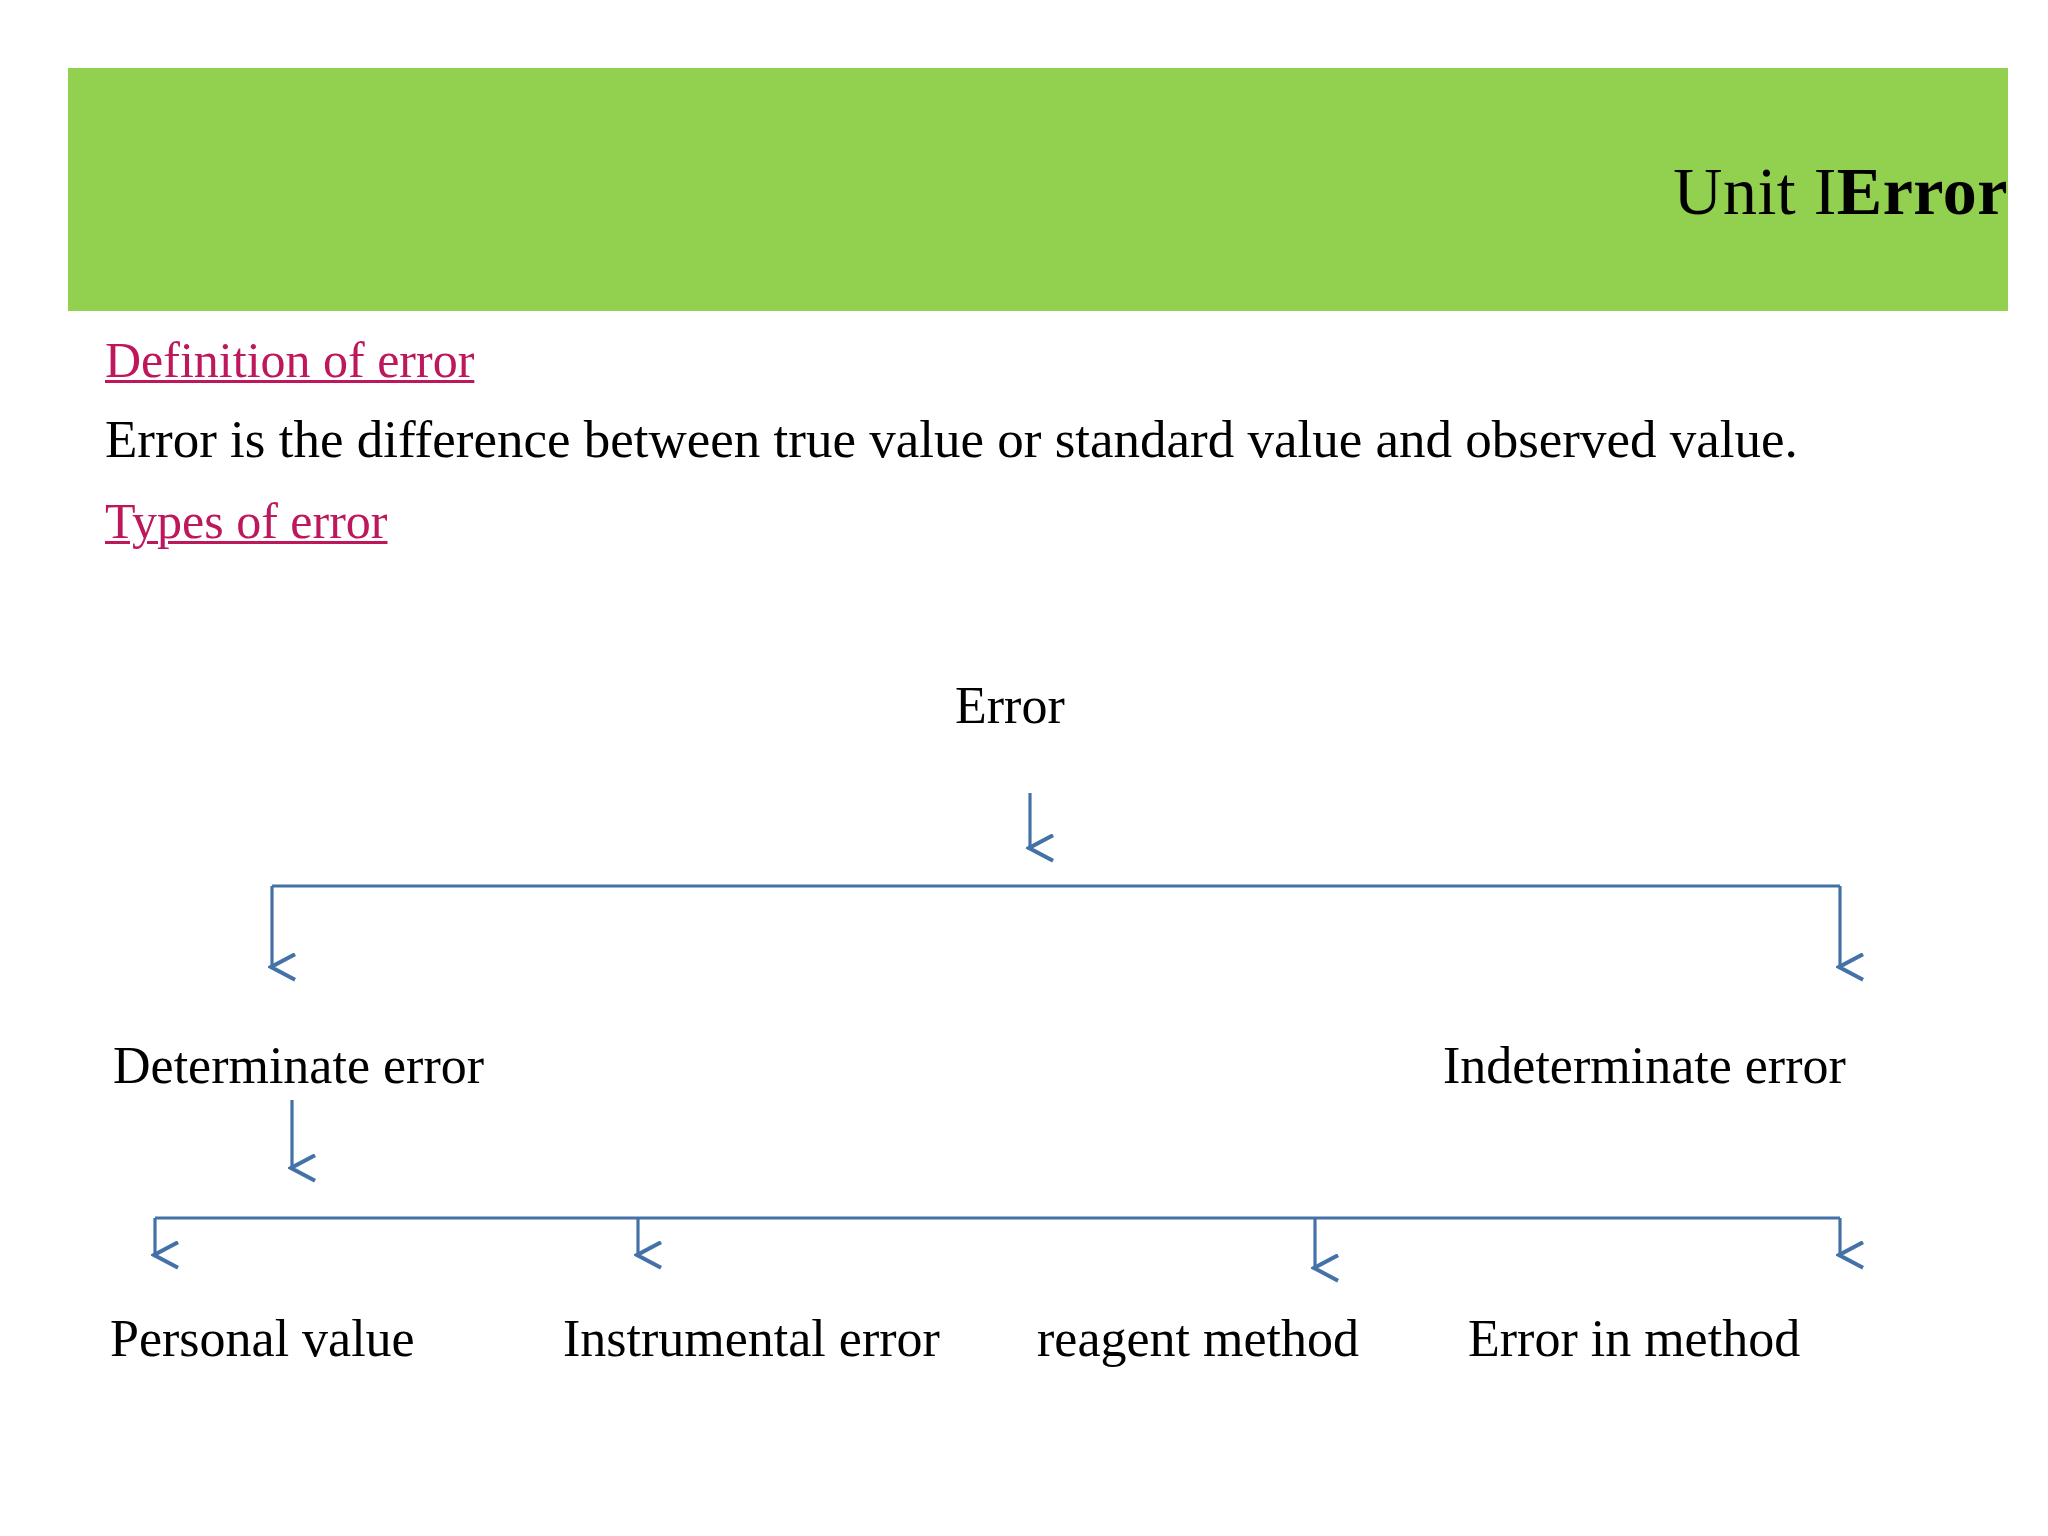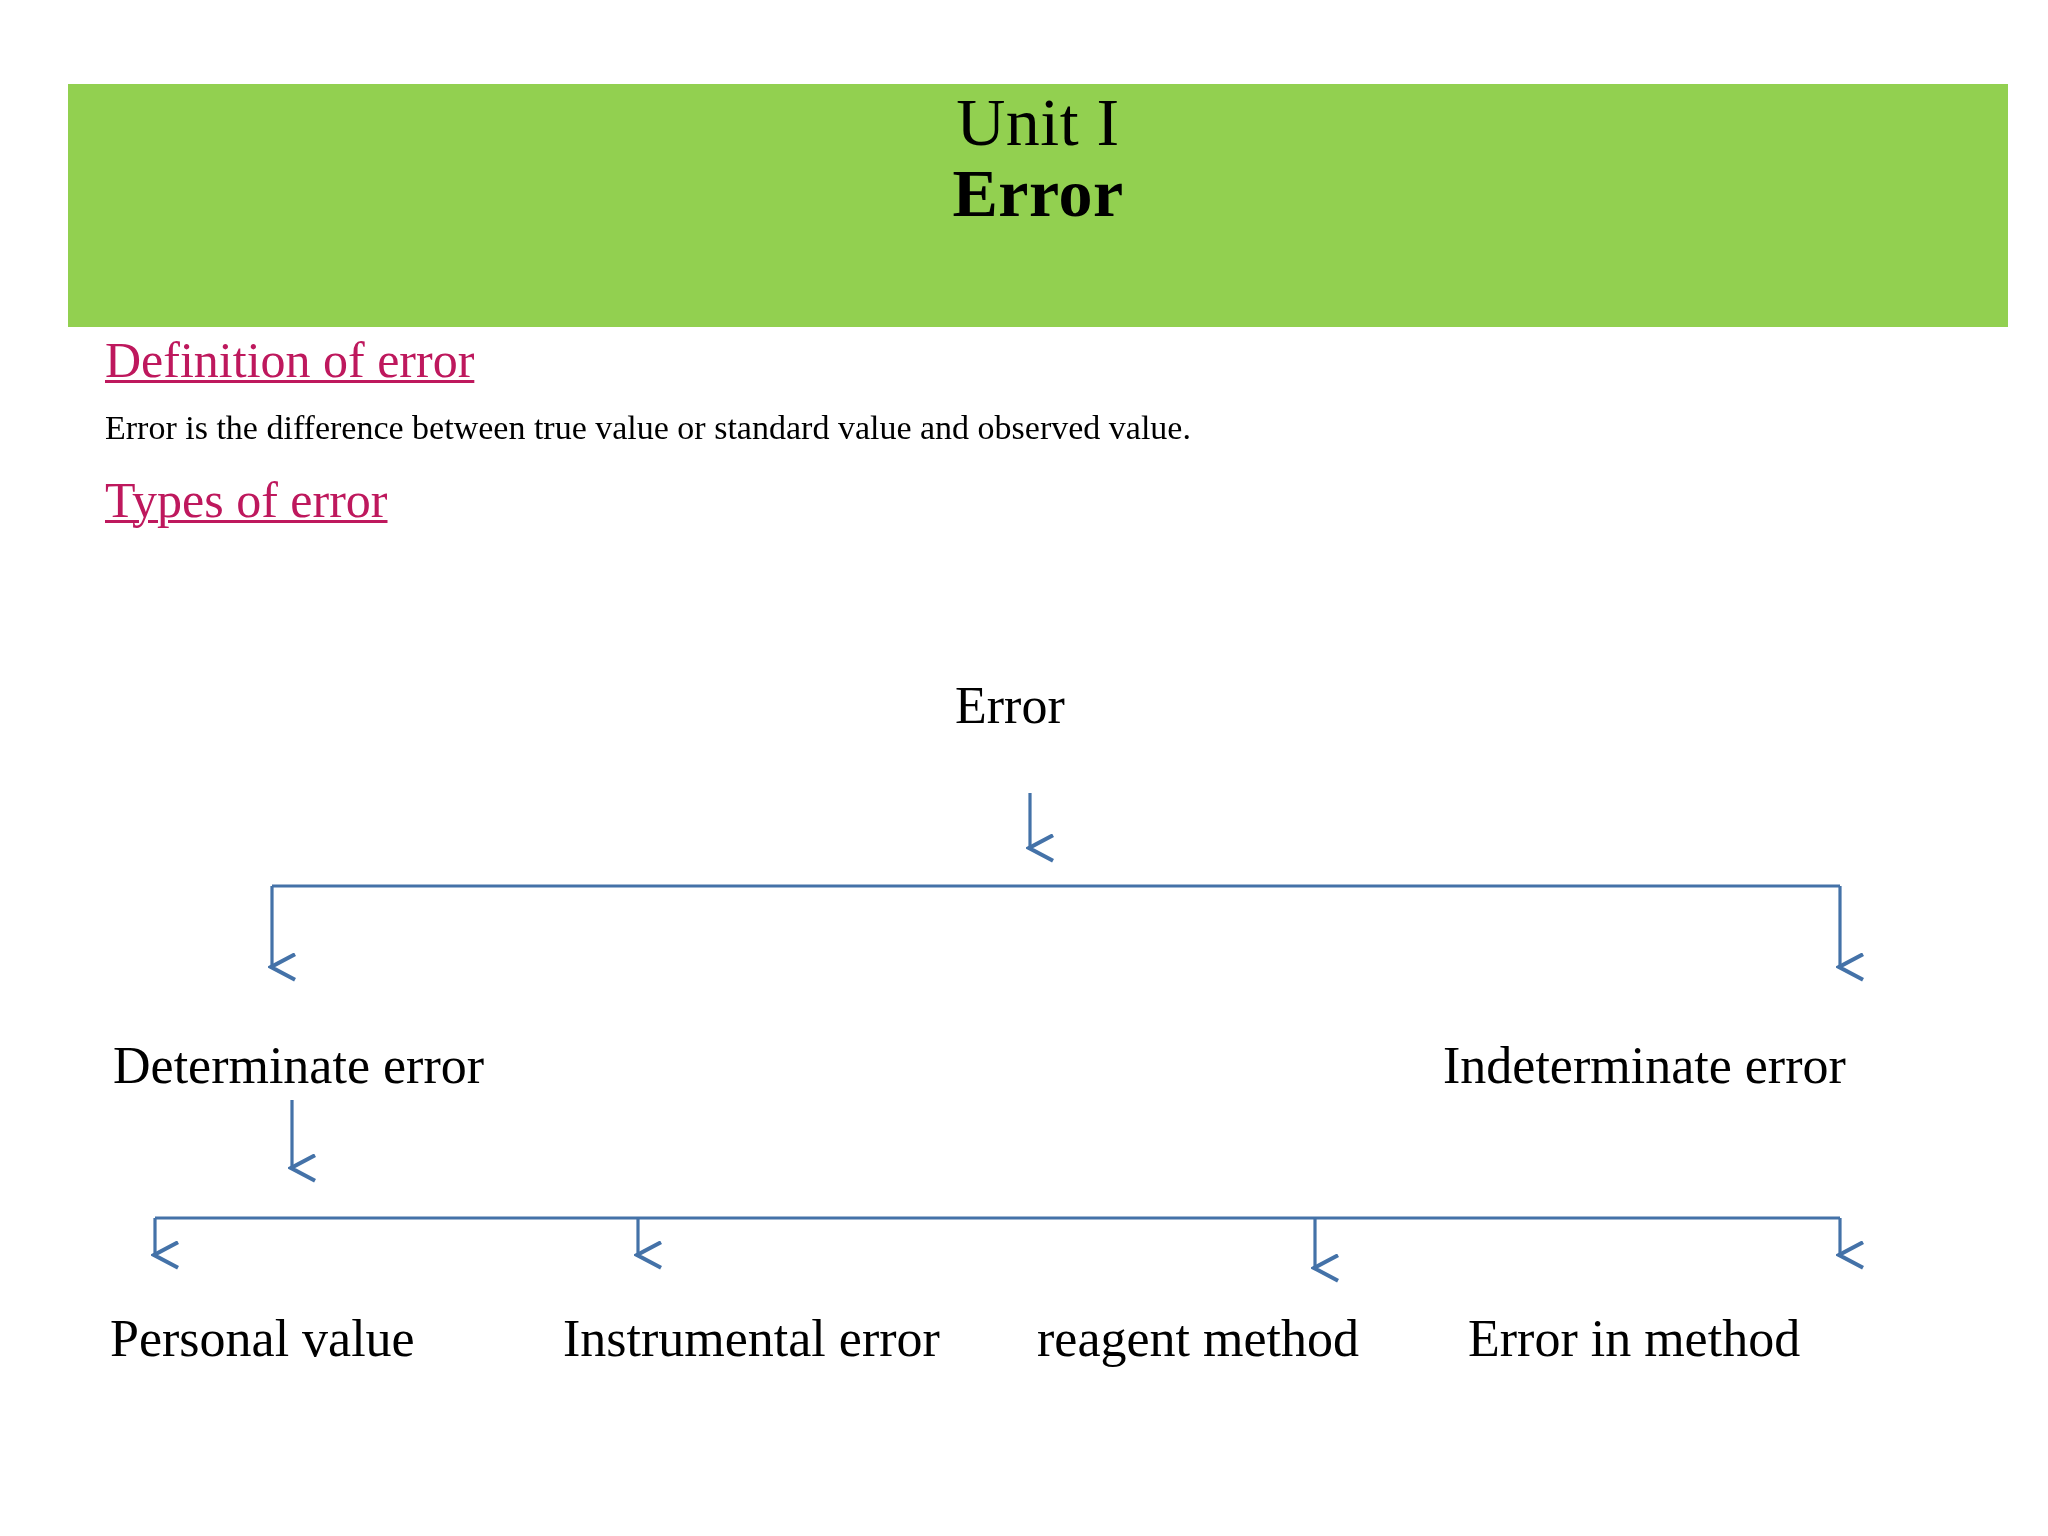--- a/index.html
+++ b/index.html
@@ -13,28 +13,28 @@
     position: relative;
     overflow: hidden;
     font-family: "Liberation Serif", "DejaVu Serif", serif;
     color: #000000;
   }
 
   
   #title-band {
     position: absolute;
     left: 68px;
-    top: 84px;
+    top: 68px;
     width: 1940px;
     height: 243px;
     background: #92D050;
     display: flex;
-    flex-direction: column;
+    flex-direction: row;
     align-items: center;
-    justify-content: flex-start;
+    justify-content: flex-end;
     box-sizing: border-box;
     padding-top: 4px;
   }
   #title-line-1 {
     font-size: 68px;
     line-height: 1.02;
     font-weight: 400;
     color: #000000;
     letter-spacing: 0.5px;
   }
@@ -58,21 +58,21 @@
     line-height: 1.22;
     color: #be185d;
     text-decoration: underline;
     text-decoration-thickness: 3px;
     text-underline-offset: 3px;
     display: inline-block;
     font-weight: 400;
   }
   #definition-heading-row { margin: 0; padding: 0; }
   #definition-paragraph {
-    font-size: 34px;
+    font-size: 53px;
     line-height: 1.14;
     color: #000000;
     margin: 18px 0 8px 0;
     width: 1790px;
   }
   #types-heading-row { margin-top: 22px; }
 
   
   #diagram {
     position: absolute;

